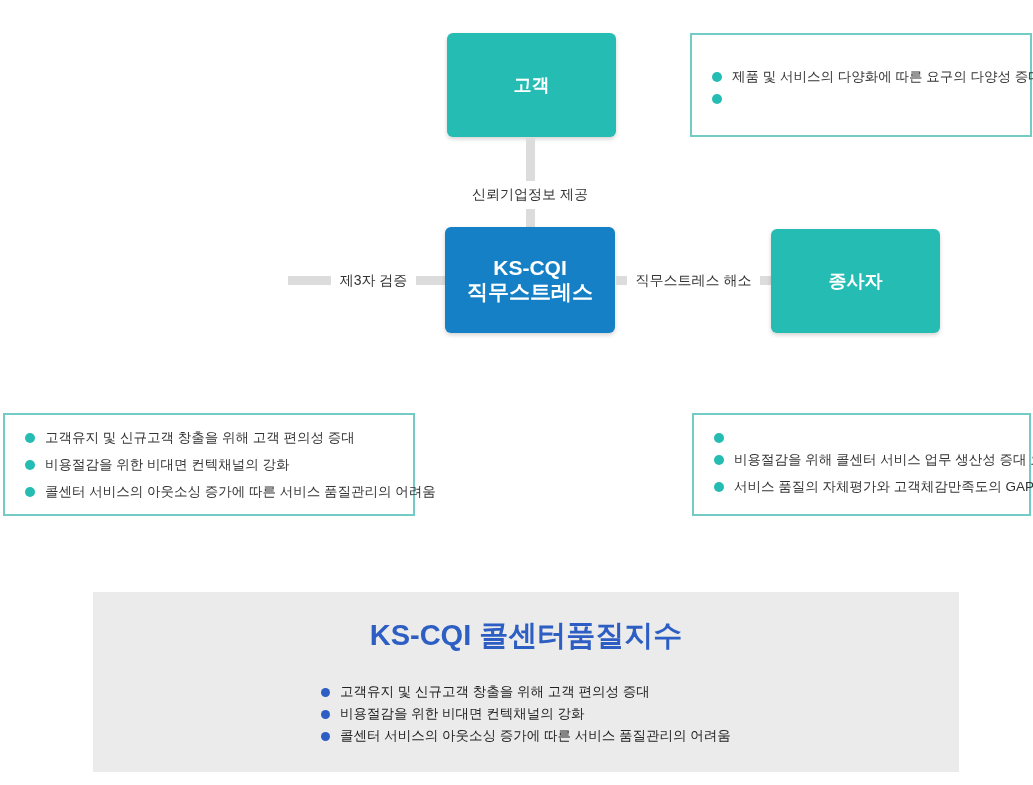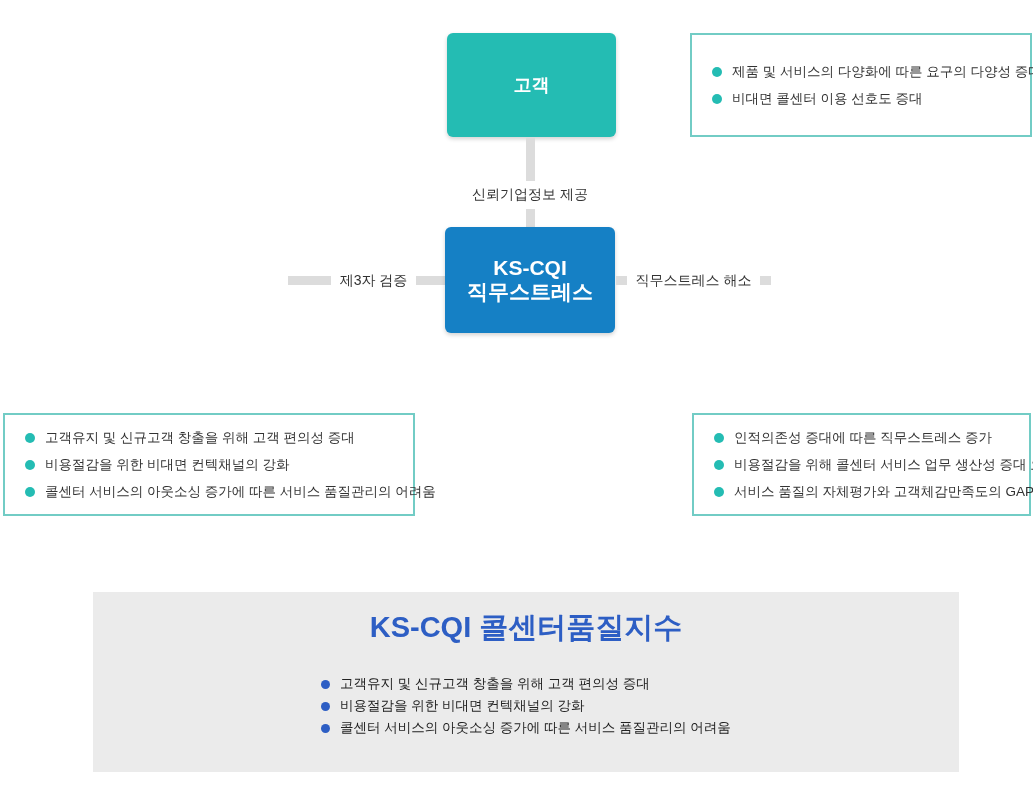--- a/index.html
+++ b/index.html
@@ -79,21 +79,21 @@
     background: #24bcb3; margin-right: 10px; flex: 0 0 auto;
   }
 
   
   .panel {
     position: absolute;
     left: 93px; top: 592px; width: 866px; height: 180px;
     background: #ebebeb;
   }
   .panel-title {
-    margin-top: 16px;
+    margin-top: 24px;
     text-align: center;
     font-size: 29px;
     font-weight: bold;
     color: #2d5ec4;
   }
   .panel ul {
     list-style: none;
     margin: 28px auto 0;
     padding: 0;
     width: fit-content;
@@ -115,21 +115,20 @@
   </div>
 
   <div class="callout callout-customer">
     <ul>
       <li>
         <span class="dot"></span>
         <span>제품 및 서비스의 다양화에 따른 요구의 다양성 증대</span>
       </li>
       <li>
         <span class="dot"></span>
-        <span>비대면 콜센터 이용 선호도 증대</span>
       </li>
     </ul>
   </div>
 
   <div class="vconn">
     <div class="vbar"></div>
     <div class="conn-label">신뢰기업정보 제공</div>
     <div class="vbar"></div>
   </div>
 
@@ -144,20 +143,23 @@
     <span>KS-CQI</span>
     <span>직무스트레스</span>
   </div>
 
   <div class="hconn hconn-right">
     <div class="hbar"></div>
     <div class="conn-label">직무스트레스 해소</div>
     <div class="hbar"></div>
   </div>
 
+  <div class="node teal node-worker">
+    <span>종사자</span>
+  </div>
 
   <div class="callout callout-company">
     <ul>
       <li>
         <span class="dot"></span>
         <span>고객유지 및 신규고객 창출을 위해 고객 편의성 증대</span>
       </li>
       <li>
         <span class="dot"></span>
         <span>비용절감을 위한 비대면 컨텍채널의 강화</span>
@@ -166,21 +168,20 @@
         <span class="dot"></span>
         <span>콜센터 서비스의 아웃소싱 증가에 따른 서비스 품질관리의 어려움</span>
       </li>
     </ul>
   </div>
 
   <div class="callout callout-worker">
     <ul>
       <li>
         <span class="dot"></span>
-        <span>인적의존성 증대에 따른 직무스트레스 증가</span>
       </li>
       <li>
         <span class="dot"></span>
         <span>비용절감을 위해 콜센터 서비스 업무 생산성 증대 요구</span>
       </li>
       <li>
         <span class="dot"></span>
         <span>서비스 품질의 자체평가와 고객체감만족도의 GAP 해소</span>
       </li>
     </ul>

